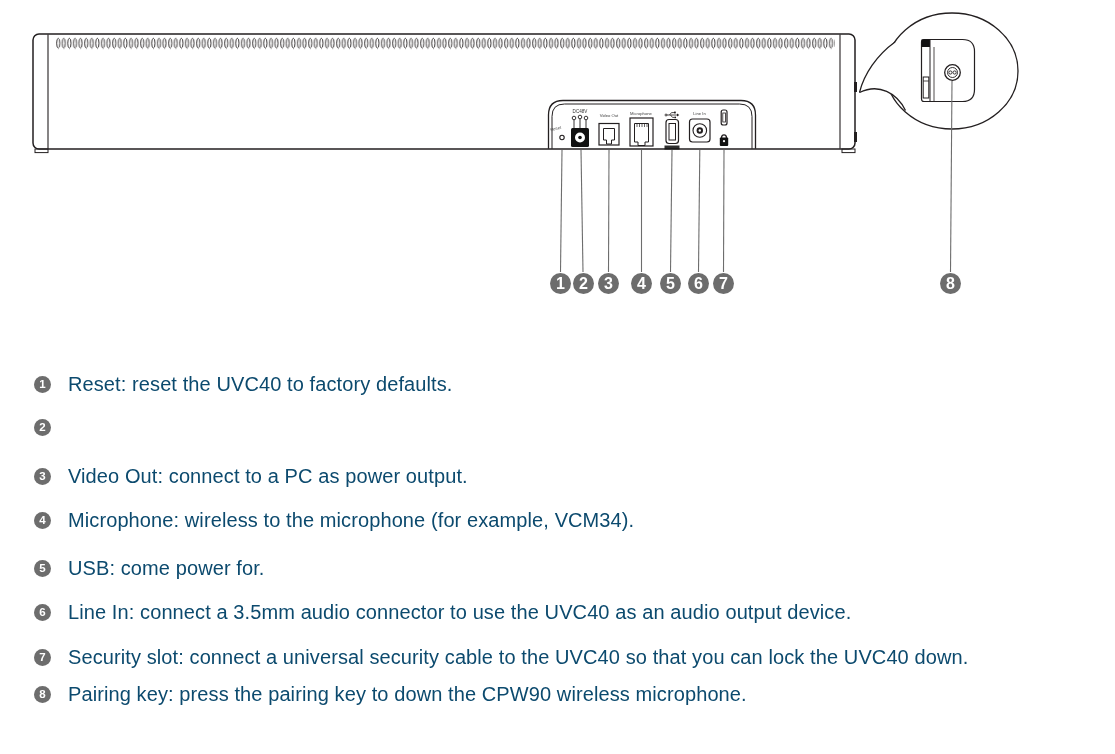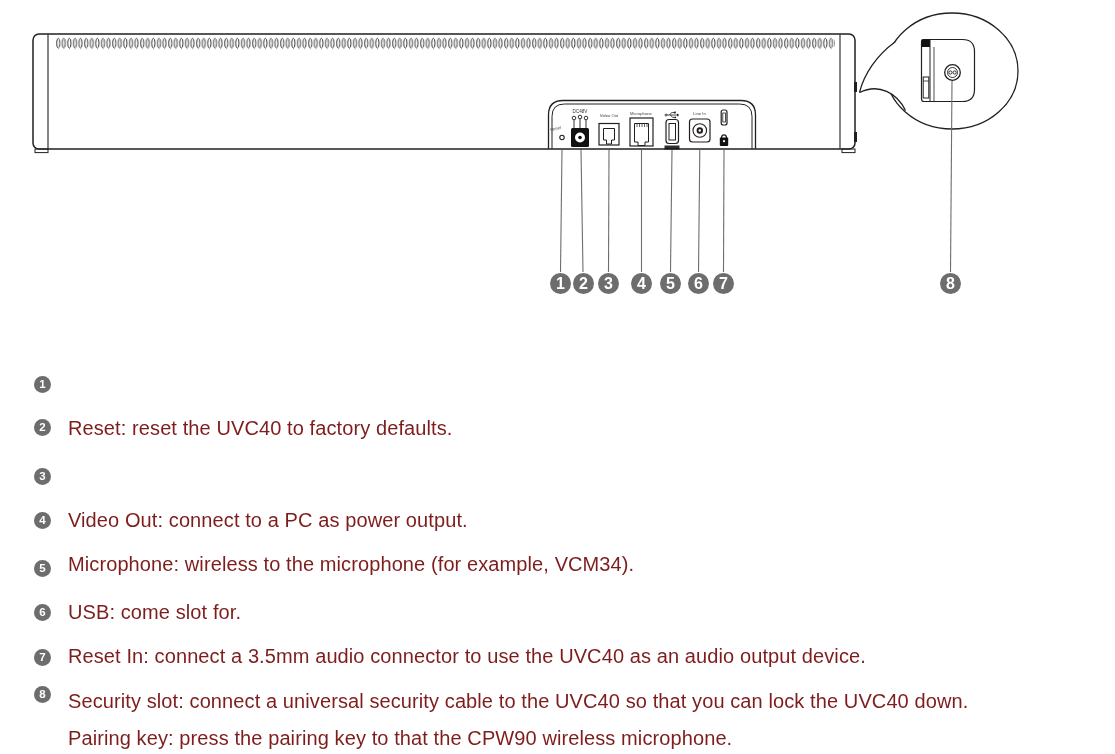--- a/index.html
+++ b/index.html
@@ -22,24 +22,23 @@
     width:17px;height:17px;border-radius:50%;
     background:#6d6d6d;
     color:#ffffff;
     font-size:11.5px;font-weight:bold;line-height:17px;
     text-align:center;
     margin-top:3px;
   }
   .legend-text{
     margin-left:17px;
     font-size:20px;
-    color:#7f1d1d;
+    color:#0c4a6e;
     letter-spacing:0.1px;
     white-space:nowrap;
-    margin-top:44px;
   }
 </style>
 </head>
 <body>
 
 <div class="stage">
 
   <svg class="diagram-svg" width="1115" height="330" viewBox="0 0 1115 330">
     <defs>
       <pattern id="vents" x="56" y="37" width="5.6" height="12" patternUnits="userSpaceOnUse">
@@ -216,29 +215,29 @@
     <div class="legend-row" style="top:465px">
       <span class="bullet"><span>3</span></span>
       <span class="legend-text">Video Out: connect to a PC as power output.</span>
     </div>
     <div class="legend-row" style="top:509px">
       <span class="bullet"><span>4</span></span>
       <span class="legend-text">Microphone: wireless to the microphone (for example, VCM34).</span>
     </div>
     <div class="legend-row" style="top:557px">
       <span class="bullet"><span>5</span></span>
-      <span class="legend-text">USB: come slot for.</span>
+      <span class="legend-text">USB: come power for.</span>
     </div>
     <div class="legend-row" style="top:601px">
       <span class="bullet"><span>6</span></span>
-      <span class="legend-text">Reset In: connect a 3.5mm audio connector to use the UVC40 as an audio output device.</span>
+      <span class="legend-text">Line In: connect a 3.5mm audio connector to use the UVC40 as an audio output device.</span>
     </div>
     <div class="legend-row" style="top:646px">
       <span class="bullet"><span>7</span></span>
       <span class="legend-text">Security slot: connect a universal security cable to the UVC40 so that you can lock the UVC40 down.</span>
     </div>
     <div class="legend-row" style="top:683px">
       <span class="bullet"><span>8</span></span>
-      <span class="legend-text">Pairing key: press the pairing key to that the CPW90 wireless microphone.</span>
+      <span class="legend-text">Pairing key: press the pairing key to down the CPW90 wireless microphone.</span>
     </div>
   </div>
 
 </div>
 
 </body></html>

